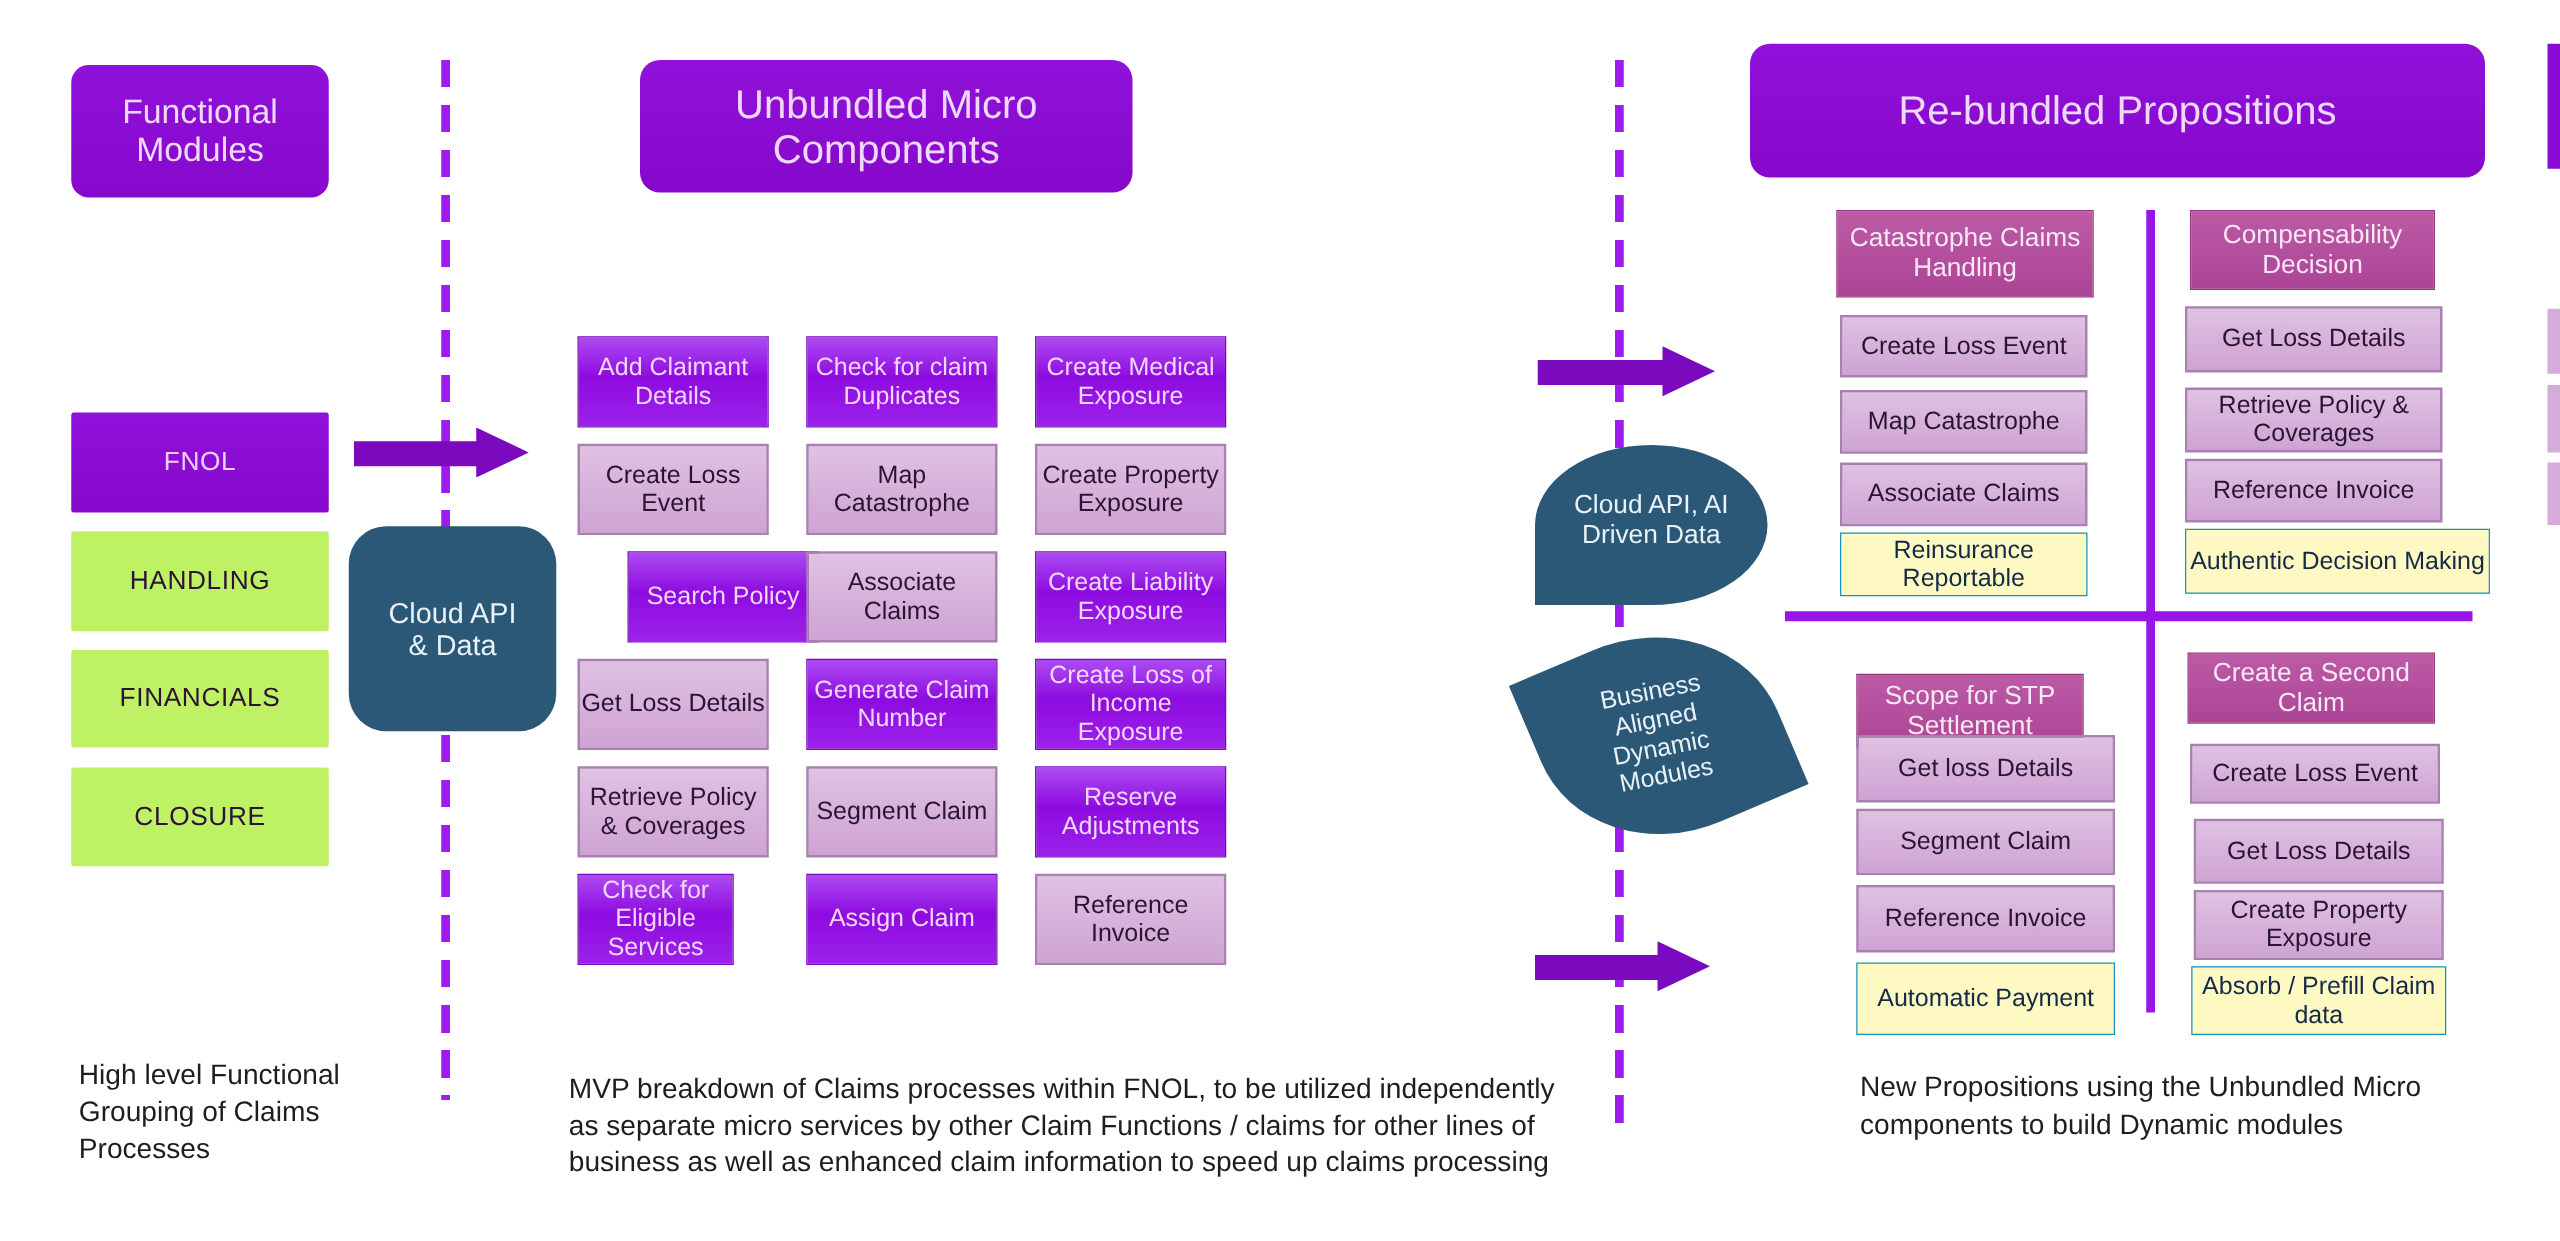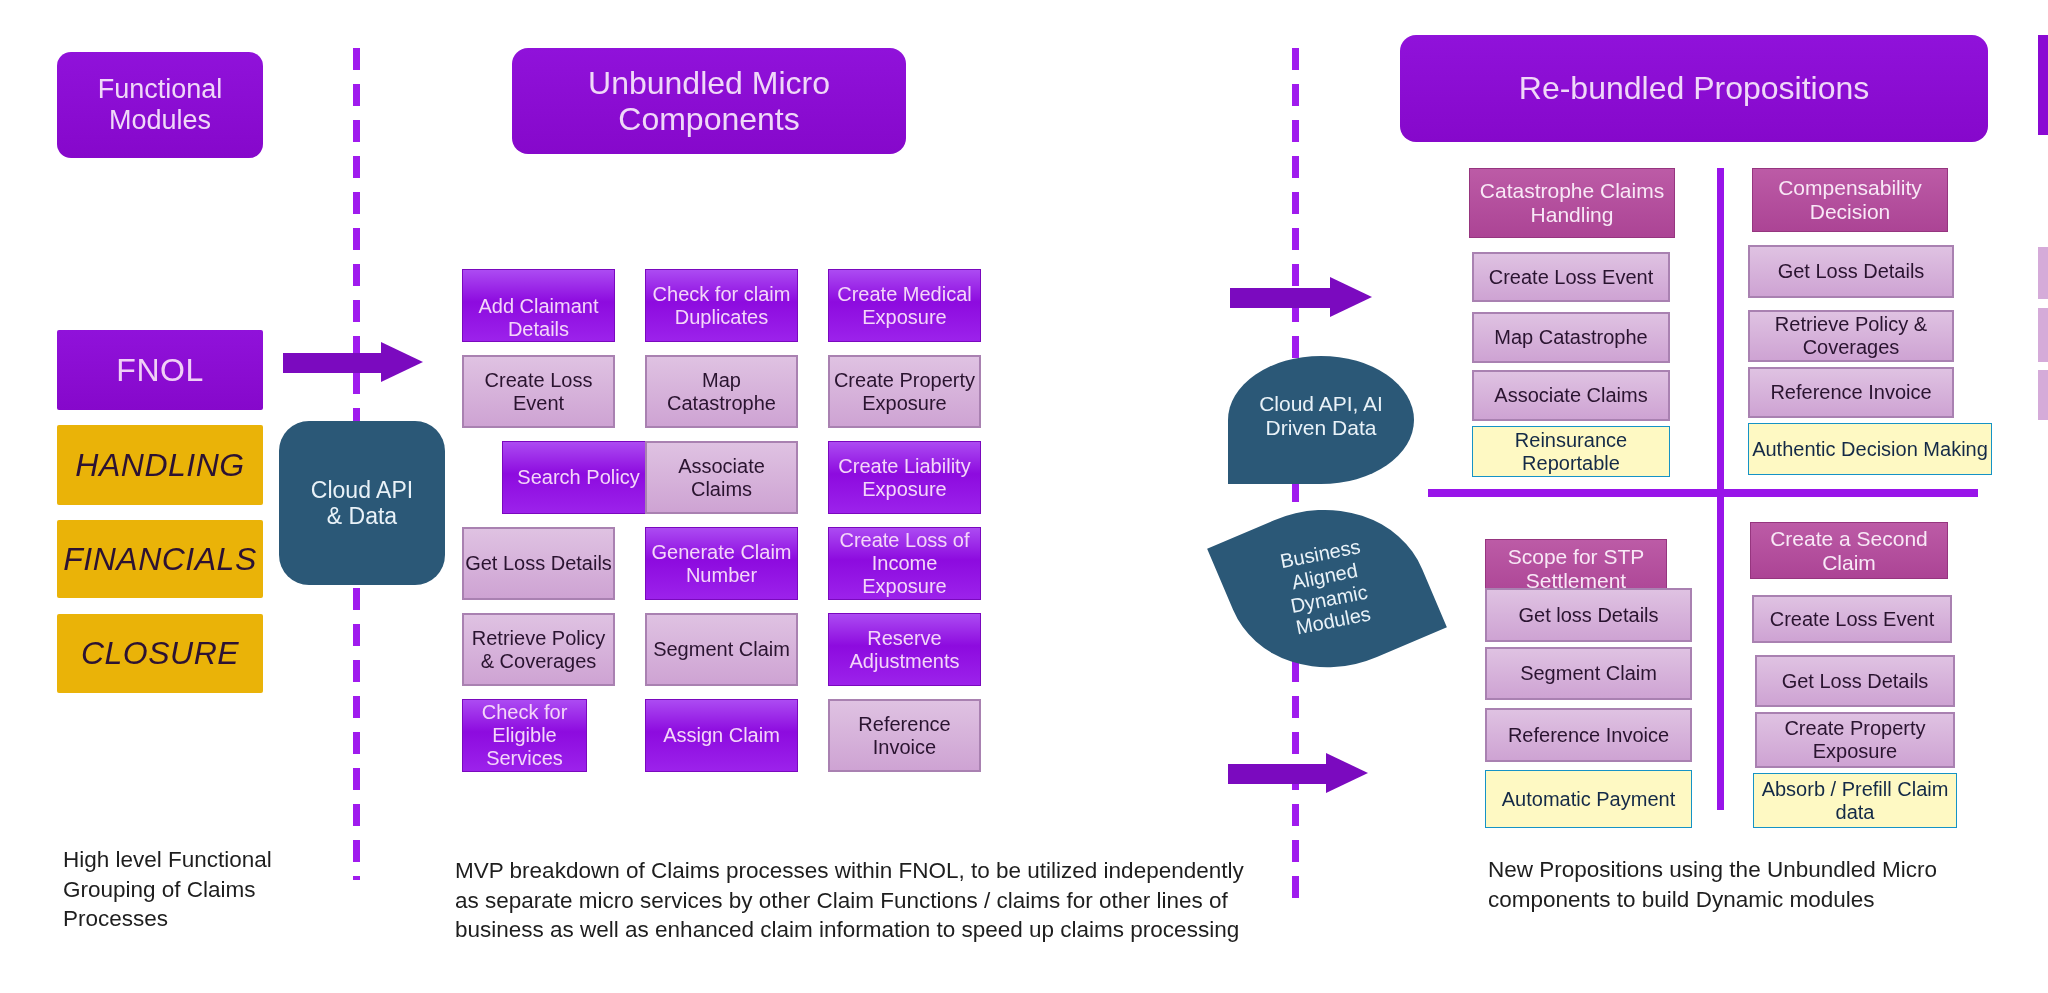--- a/index.html
+++ b/index.html
@@ -1,25 +1,25 @@
 <!DOCTYPE html>
 <html><head>
 <meta charset="utf-8">
 <style>
   html,body{margin:0;padding:0;background:#ffffff;}
   body{width:2048px;height:993px;position:relative;font-family:"Liberation Sans",sans-serif;overflow:hidden;}
   .abs{position:absolute;box-sizing:border-box;}
   .box{display:flex;align-items:center;justify-content:center;text-align:center;line-height:1.14;}
   
   .purple-flat{background:linear-gradient(180deg,#9012da,#8608cb);color:#F0D8F8;border-radius:16px;}
-  .module{border-radius:2px;font-size:32px;letter-spacing:.5px;color:#F0CFF6;}
+  .module{border-radius:2px;font-size:21px;letter-spacing:.5px;color:#F0CFF6;}
   
   .purple-grad{background:linear-gradient(180deg,#AC4BF2 0%,#8D0BDF 45%,#9C22EB 100%);color:#F4D6F9;border:1px solid #7A08BE;font-size:20px;}
   .pink{background:linear-gradient(180deg,#DFC2E2 0%,#CEA3D3 100%);border:2px solid #A981B1;color:#2A1430;font-size:20px;}
-  .lavender{background:#eab308;color:#2C1233;font-style:italic;}
+  .lavender{background:#bef264;color:#2C1233;}
   .magenta{background:linear-gradient(180deg,#BC5BA6 0%,#AC4495 100%);border:1px solid #96357F;color:#F8E8F6;font-size:21px;}
   .cyan{background:#fef9c3;border:1px solid #1593C6;color:#142A47;font-size:20px;}
   .navy{background:#2B5877;color:#E9F2F8;}
   .vdash{width:7px;background-image:repeating-linear-gradient(180deg,#A01BEE 0 22px,transparent 22px 36px);}
   .caption{color:#1E1E1E;font-size:22.5px;line-height:1.32;}
   .crossline{background:#9814E9;}
   .sliver{border:none;}
 </style>
 </head>
 <body>
@@ -55,21 +55,21 @@
 
 <div class="abs box navy" style="left:279px;top:421px;width:166px;height:164px;border-radius:30px;font-size:23px;flex-direction:column;">
   <span>Cloud API</span>
   <span>&amp; Data</span>
 </div>
 
 <div class="abs box purple-flat" style="left:512px;top:48px;width:394px;height:106px;font-size:32px;">
   <span>Unbundled Micro Components</span>
 </div>
 
-<div class="abs box purple-grad" style="left:462px;top:269px;width:153px;height:73px;align-items:flex-end;">
+<div class="abs box purple-grad" style="left:462px;top:269px;width:153px;height:73px;">
     <span>Add Claimant Details</span>
   </div>
 <div class="abs box pink" style="left:462px;top:355px;width:153px;height:73px;">
     <span>Create Loss Event</span>
   </div>
 <div class="abs box purple-grad" style="left:462px;top:441px;width:153px;height:73px;margin-left:40px;">
     <span>Search Policy</span>
   </div>
 <div class="abs box pink" style="left:462px;top:527px;width:153px;height:73px;">
     <span>Get Loss Details</span>

